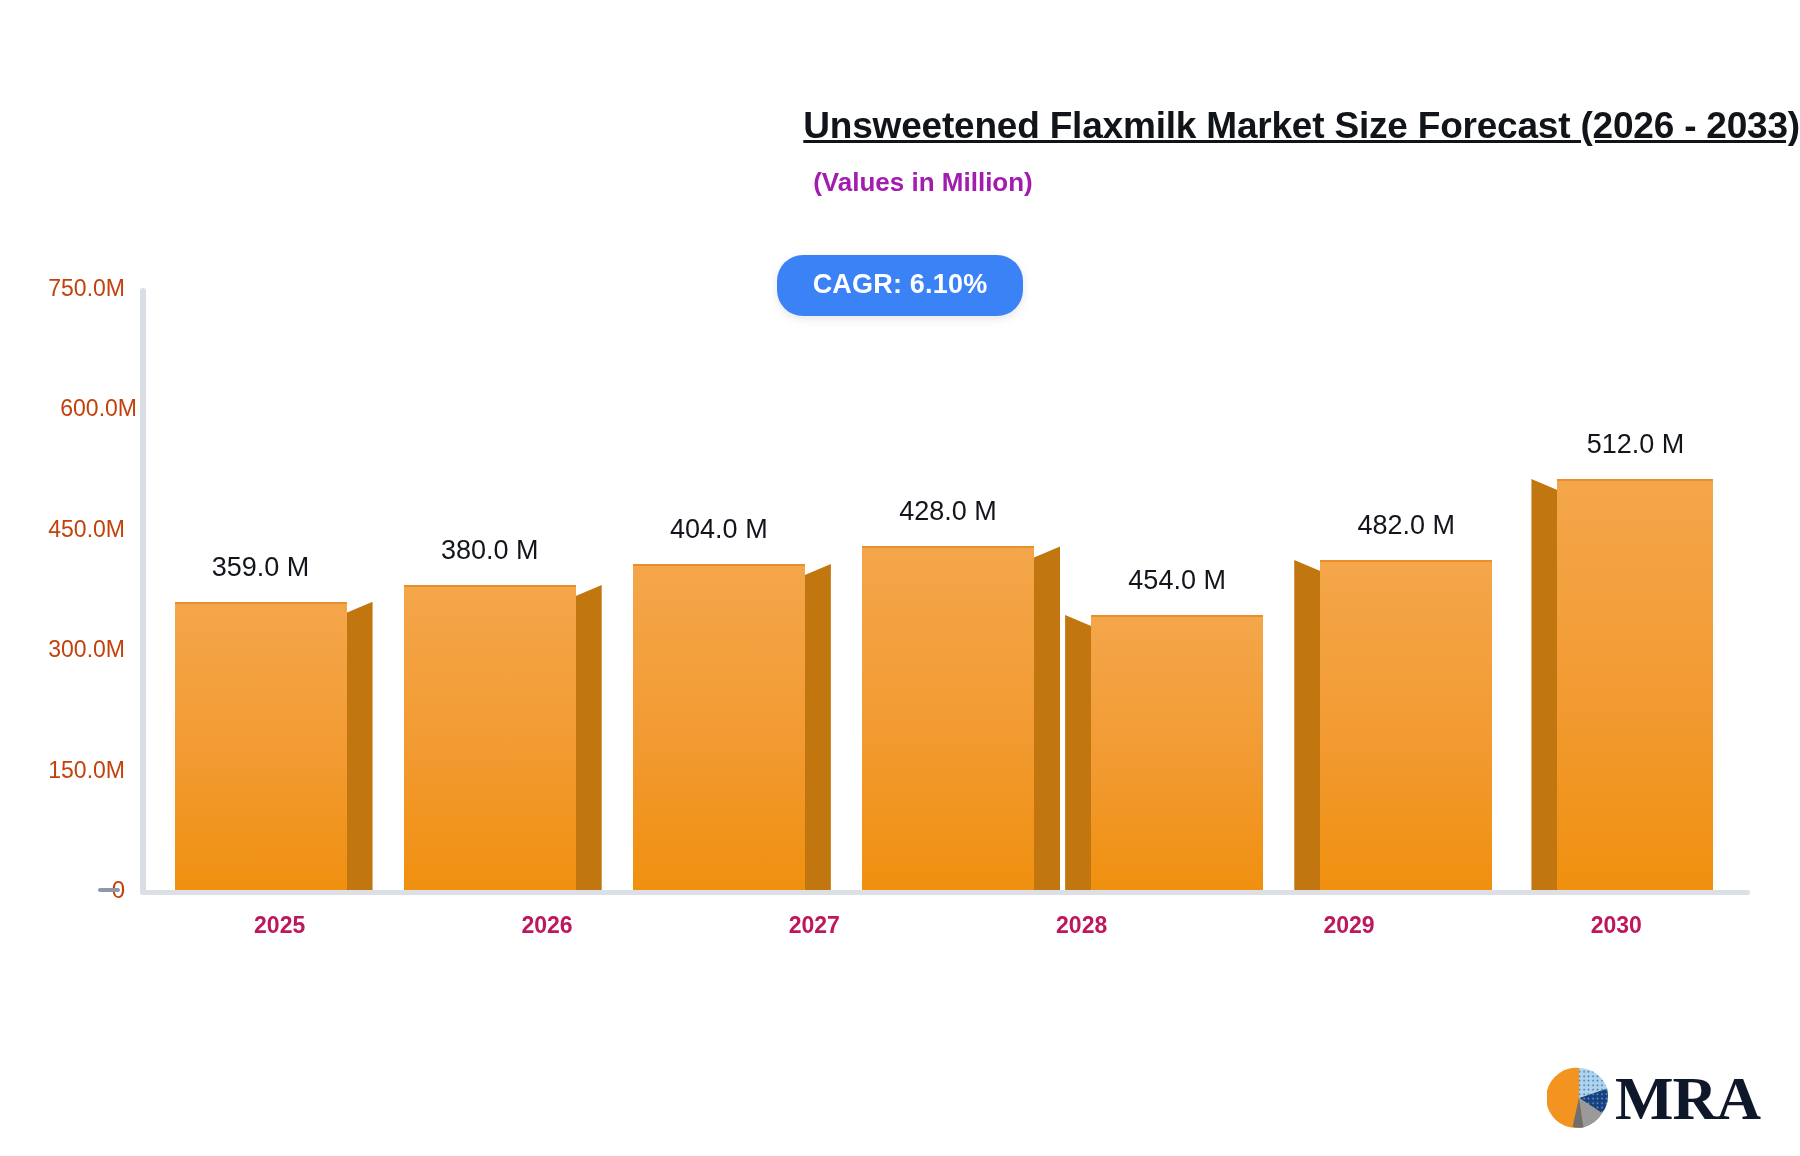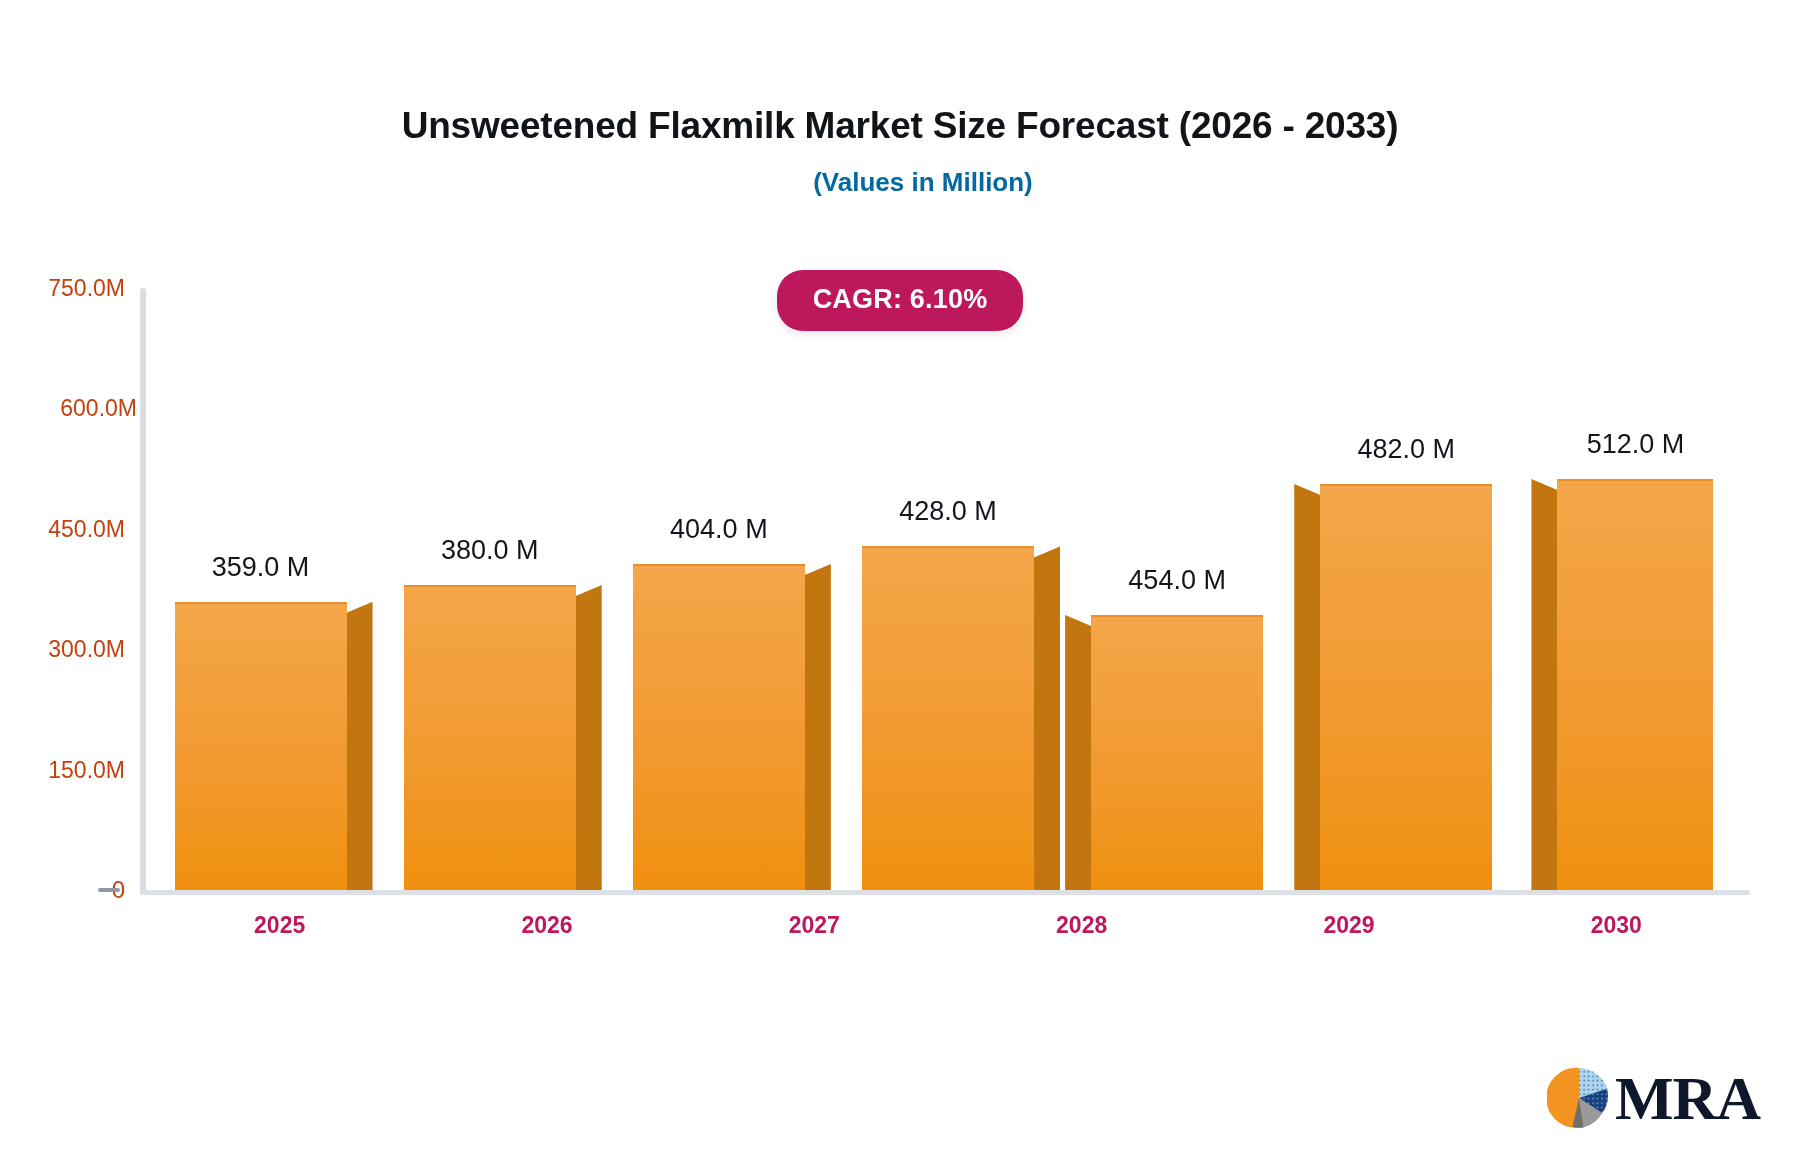--- a/index.html
+++ b/index.html
@@ -5,36 +5,35 @@
   html,body{margin:0;padding:0;}
   body{
     width:1800px;height:1156px;background:#ffffff;
     font-family:"Liberation Sans", sans-serif;
     overflow:hidden;position:relative;
   }
   .chart-root{position:absolute;inset:0;}
 
   
   .title{
-    position:absolute;left:0;right:0;top:105px;text-align:center;
-    font-size:37px;font-weight:bold;color:#111418;letter-spacing:-0.2px;
+    position:absolute;left:0;right:0;top:105px;text-align:right;
+    font-size:37px;font-weight:bold;color:#111418;letter-spacing:-0.2px;text-decoration:underline;
   }
   .subtitle{
     position:absolute;left:16px;right:0;top:167px;text-align:center;
-    font-size:26px;font-weight:bold;color:#0369a1;margin-left:30px;
+    font-size:26px;font-weight:bold;color:#a21caf;margin-left:30px;
   }
 
   
   .cagr-wrap{position:absolute;left:0;right:0;top:255px;display:flex;justify-content:center;}
   .cagr-badge{
-    background:#be185d;color:#ffffff;border-radius:26px;
+    background:#3b82f6;color:#ffffff;border-radius:26px;
     padding:14px 36px 16px;font-size:27px;font-weight:bold;
     box-shadow:0 3px 10px rgba(0,0,0,.10);
     letter-spacing:0.2px;
-    margin-top:15px;
   }
 
   
   .plot{
     position:absolute;left:0;top:0;width:1800px;height:1156px;
   }
   .y-axis-line{
     position:absolute;left:140px;top:288px;width:6px;height:606px;
     background:#d9dde4;border-radius:3px;
   }
@@ -152,21 +151,21 @@
           </div>
         </div>
         <div class="bar-slot" style="flex: 1 1 0%;">
           <div class="bar3d" style="height: 275px; width: 172px; border-radius: 12px;">
             <div class="bar-side left"></div>
             <div class="bar-face"></div>
             <div class="bar-value">454.0 M</div>
           </div>
         </div>
         <div class="bar-slot" style="flex: 1 1 0%;">
-          <div class="bar3d" style="height: 406px; width: 172px;">
+          <div class="bar3d" style="height: 330px; width: 172px;">
             <div class="bar-side left"></div>
             <div class="bar-face"></div>
             <div class="bar-value">482.0 M</div>
           </div>
         </div>
         <div class="bar-slot" style="flex: 1 1 0%;">
           <div class="bar3d" style="height: 410.965px; width: 156px;">
             <div class="bar-side left"></div>
             <div class="bar-face"></div>
             <div class="bar-value">512.0 M</div>

